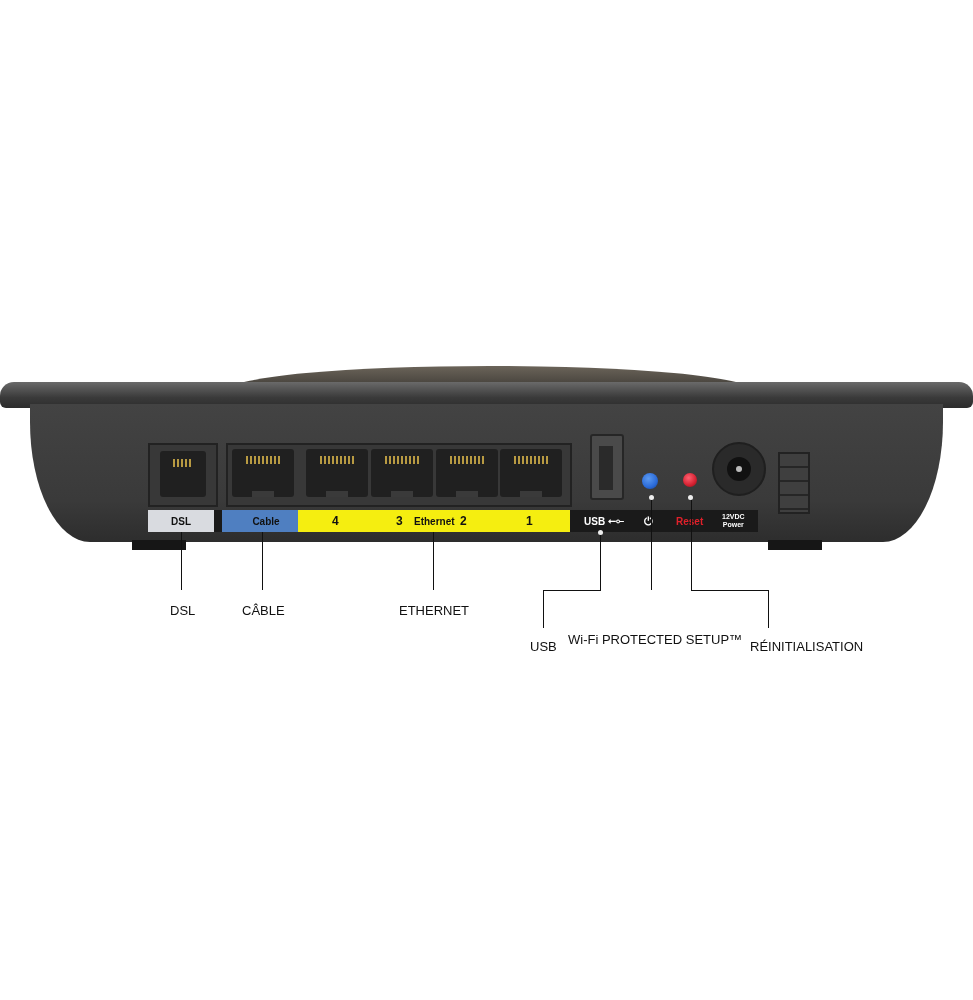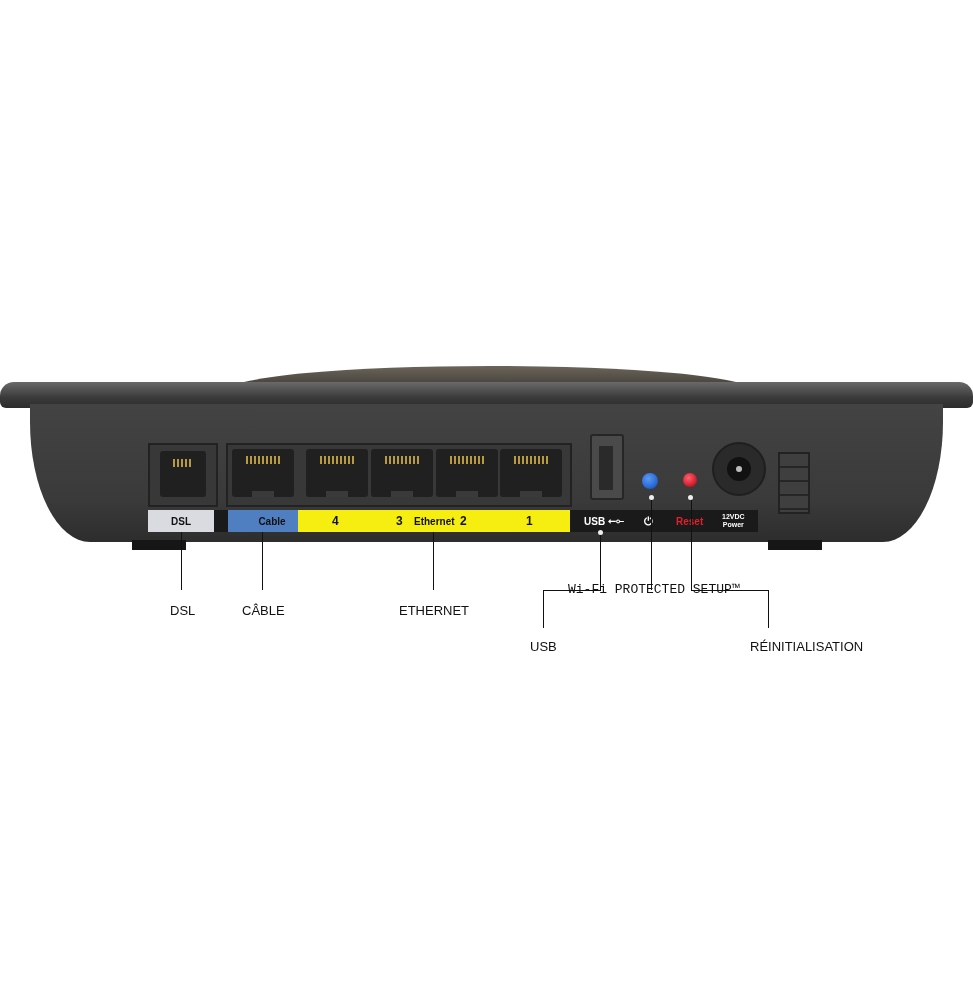--- a/index.html
+++ b/index.html
@@ -58,21 +58,21 @@
     <div class="pins"></div>
     <div class="tab"></div>
   </div>
 <div class="abs jack" style="left:500px;">
     <div class="pins"></div>
     <div class="tab"></div>
   </div>
 
 <div class="abs label-strip" style="left:148px;width:66px;background:#d9dbe0;color:#111;">DSL</div>
 <div class="abs label-strip" style="left:214px;width:14px;background:#1a1a1a;"></div>
-<div class="abs label-strip" style="left:228px;width:88px;background:#4f7fc1;color:#111;">Cable</div>
+<div class="abs label-strip" style="left:222px;width:88px;background:#4f7fc1;color:#111;">Cable</div>
 <div class="abs label-strip" style="left:298px;width:272px;background:#f5ee10;color:#111;justify-content:flex-start;">
   <span style="position:absolute;left:34px;font-size:12px;">4</span>
   <span style="position:absolute;left:98px;font-size:12px;">3</span>
   <span style="position:absolute;left:116px;font-size:10px;">Ethernet</span>
   <span style="position:absolute;left:162px;font-size:12px;">2</span>
   <span style="position:absolute;left:228px;font-size:12px;">1</span>
 </div>
 <div class="abs label-strip" style="left:570px;width:188px;background:#1a1a1a;color:#fff;">
   <span style="position:absolute;left:14px;font-size:10px;">USB</span>
   <span style="position:absolute;left:38px;font-size:10px;">⭠⟜</span>
@@ -107,15 +107,15 @@
 <div class="abs line" style="left:543px;top:590px;width:58px;height:1px;"></div>
 <div class="abs line" style="left:543px;top:590px;width:1px;height:38px;"></div>
 <div class="abs line" style="left:651px;top:500px;width:1px;height:90px;"></div>
 <div class="abs line" style="left:691px;top:500px;width:1px;height:90px;"></div>
 <div class="abs line" style="left:691px;top:590px;width:78px;height:1px;"></div>
 <div class="abs line" style="left:768px;top:590px;width:1px;height:38px;"></div>
 
 <div class="abs callout" style="left:170px;top:603px;">DSL</div>
 <div class="abs callout" style="left:242px;top:603px;">CÂBLE</div>
 <div class="abs callout" style="left:399px;top:603px;">ETHERNET</div>
-<div class="abs callout" style="left:568px;top:582px;font-family:Liberation Mono, monospace;">Wi-Fi PROTECTED SETUP™</div>
+<div class="abs callout" style="left:568px;top:632px;">Wi-Fi PROTECTED SETUP™</div>
 <div class="abs callout" style="left:530px;top:639px;">USB</div>
 <div class="abs callout" style="left:750px;top:639px;">RÉINITIALISATION</div>
 
 </body></html>

